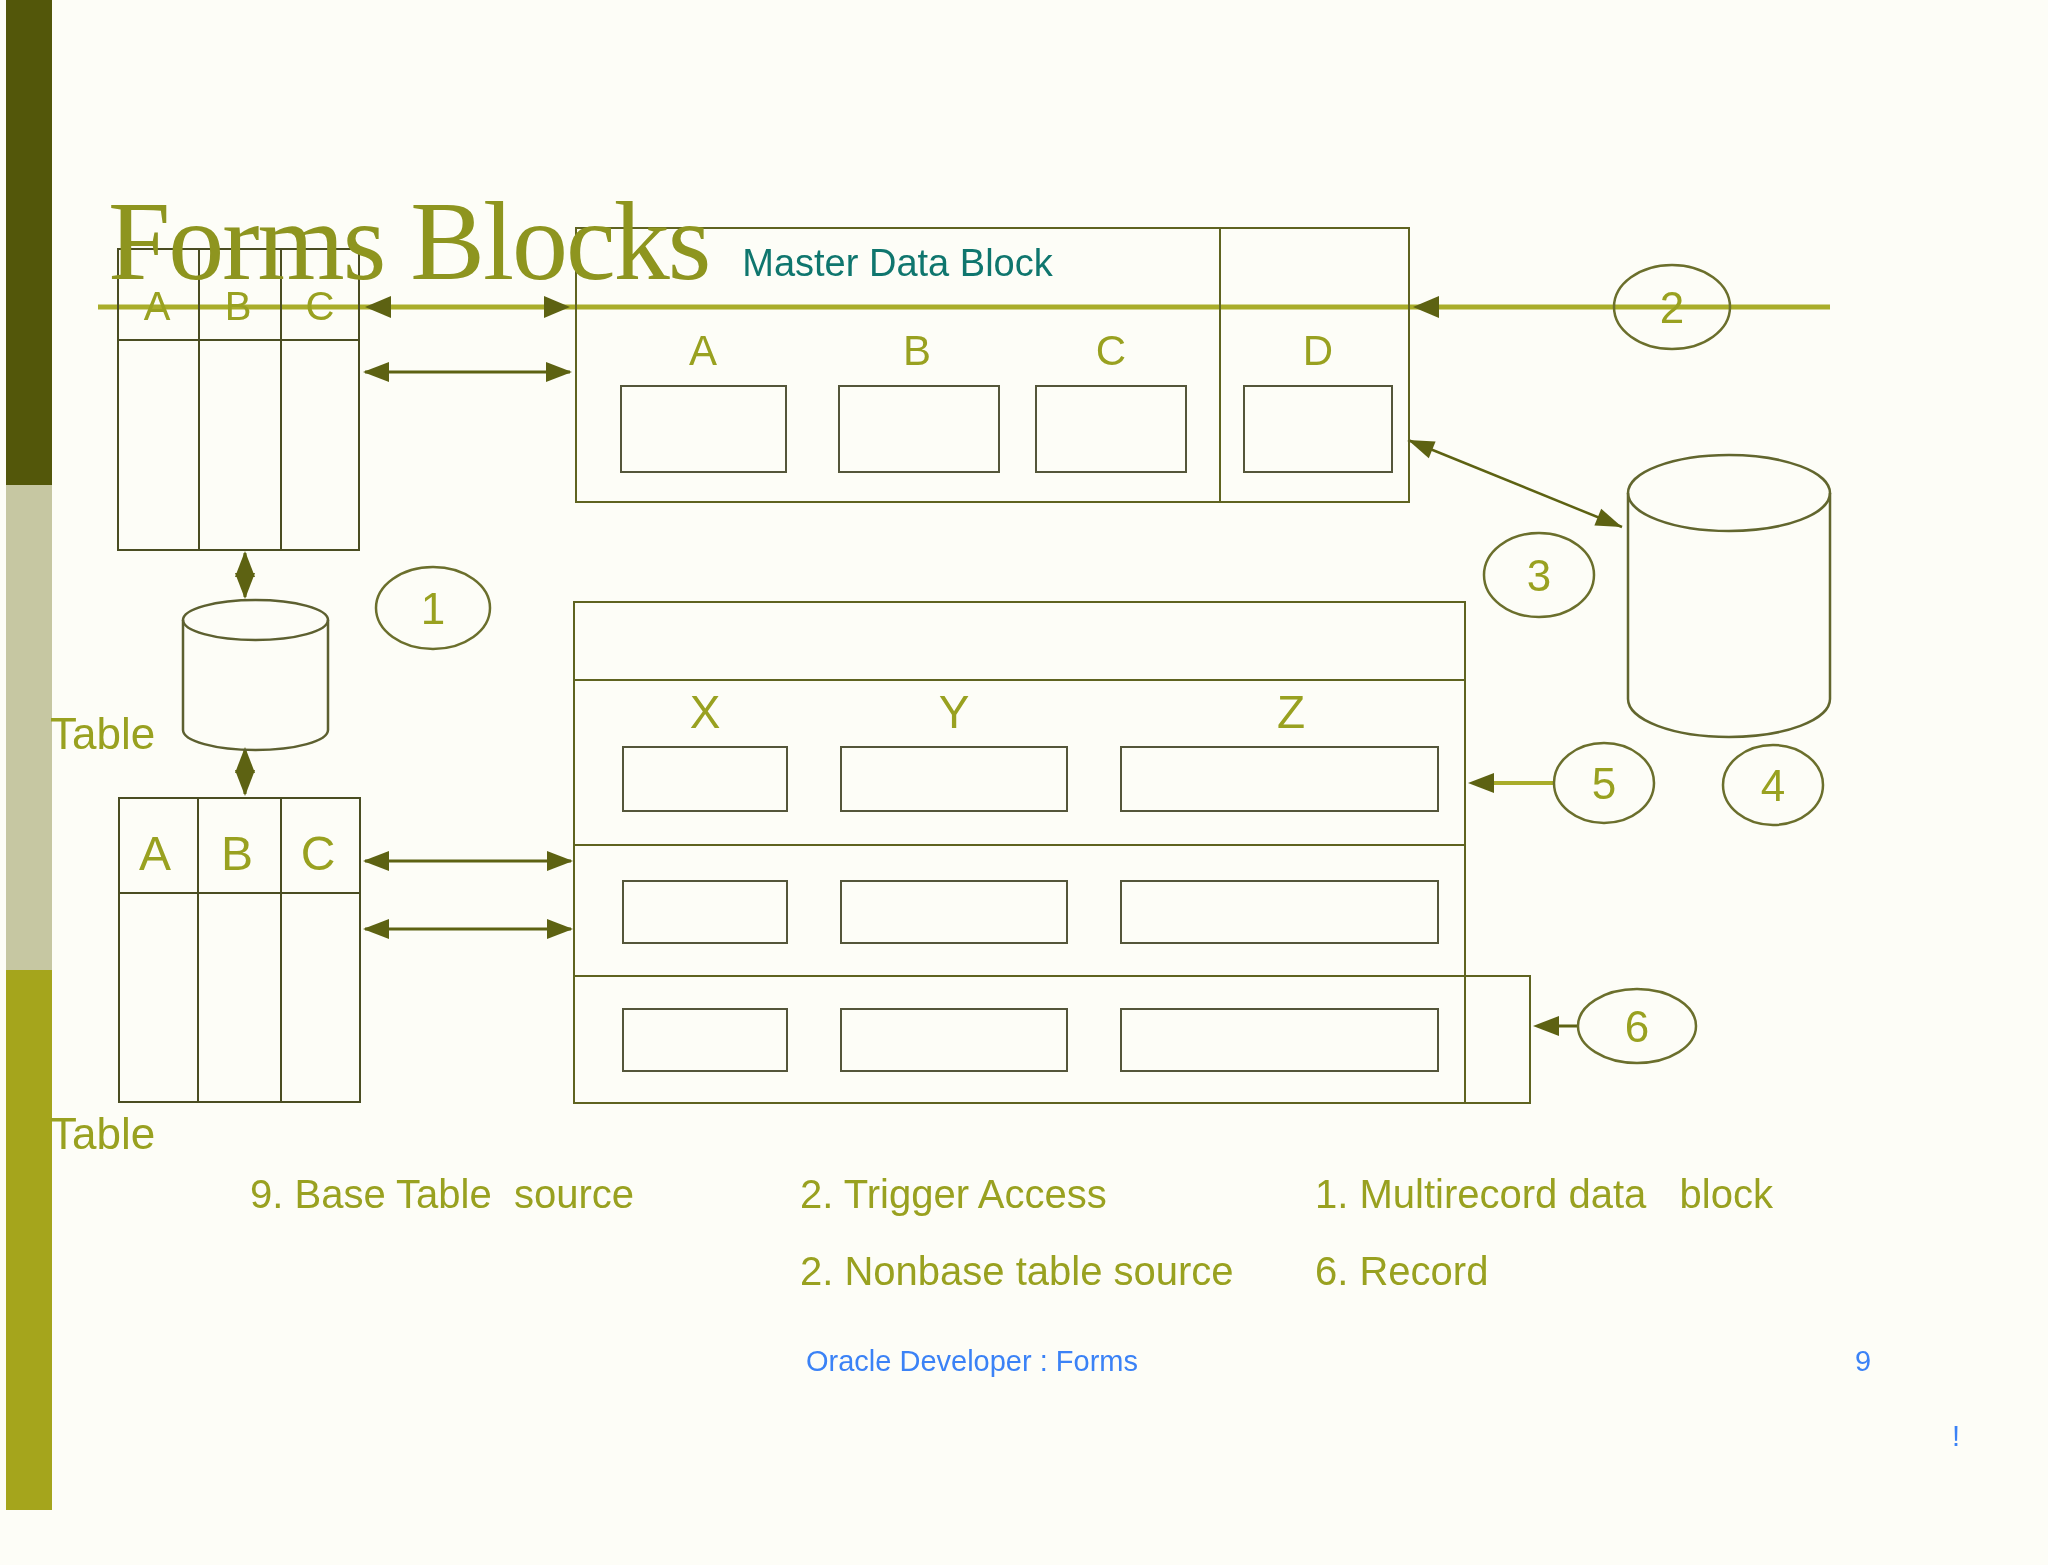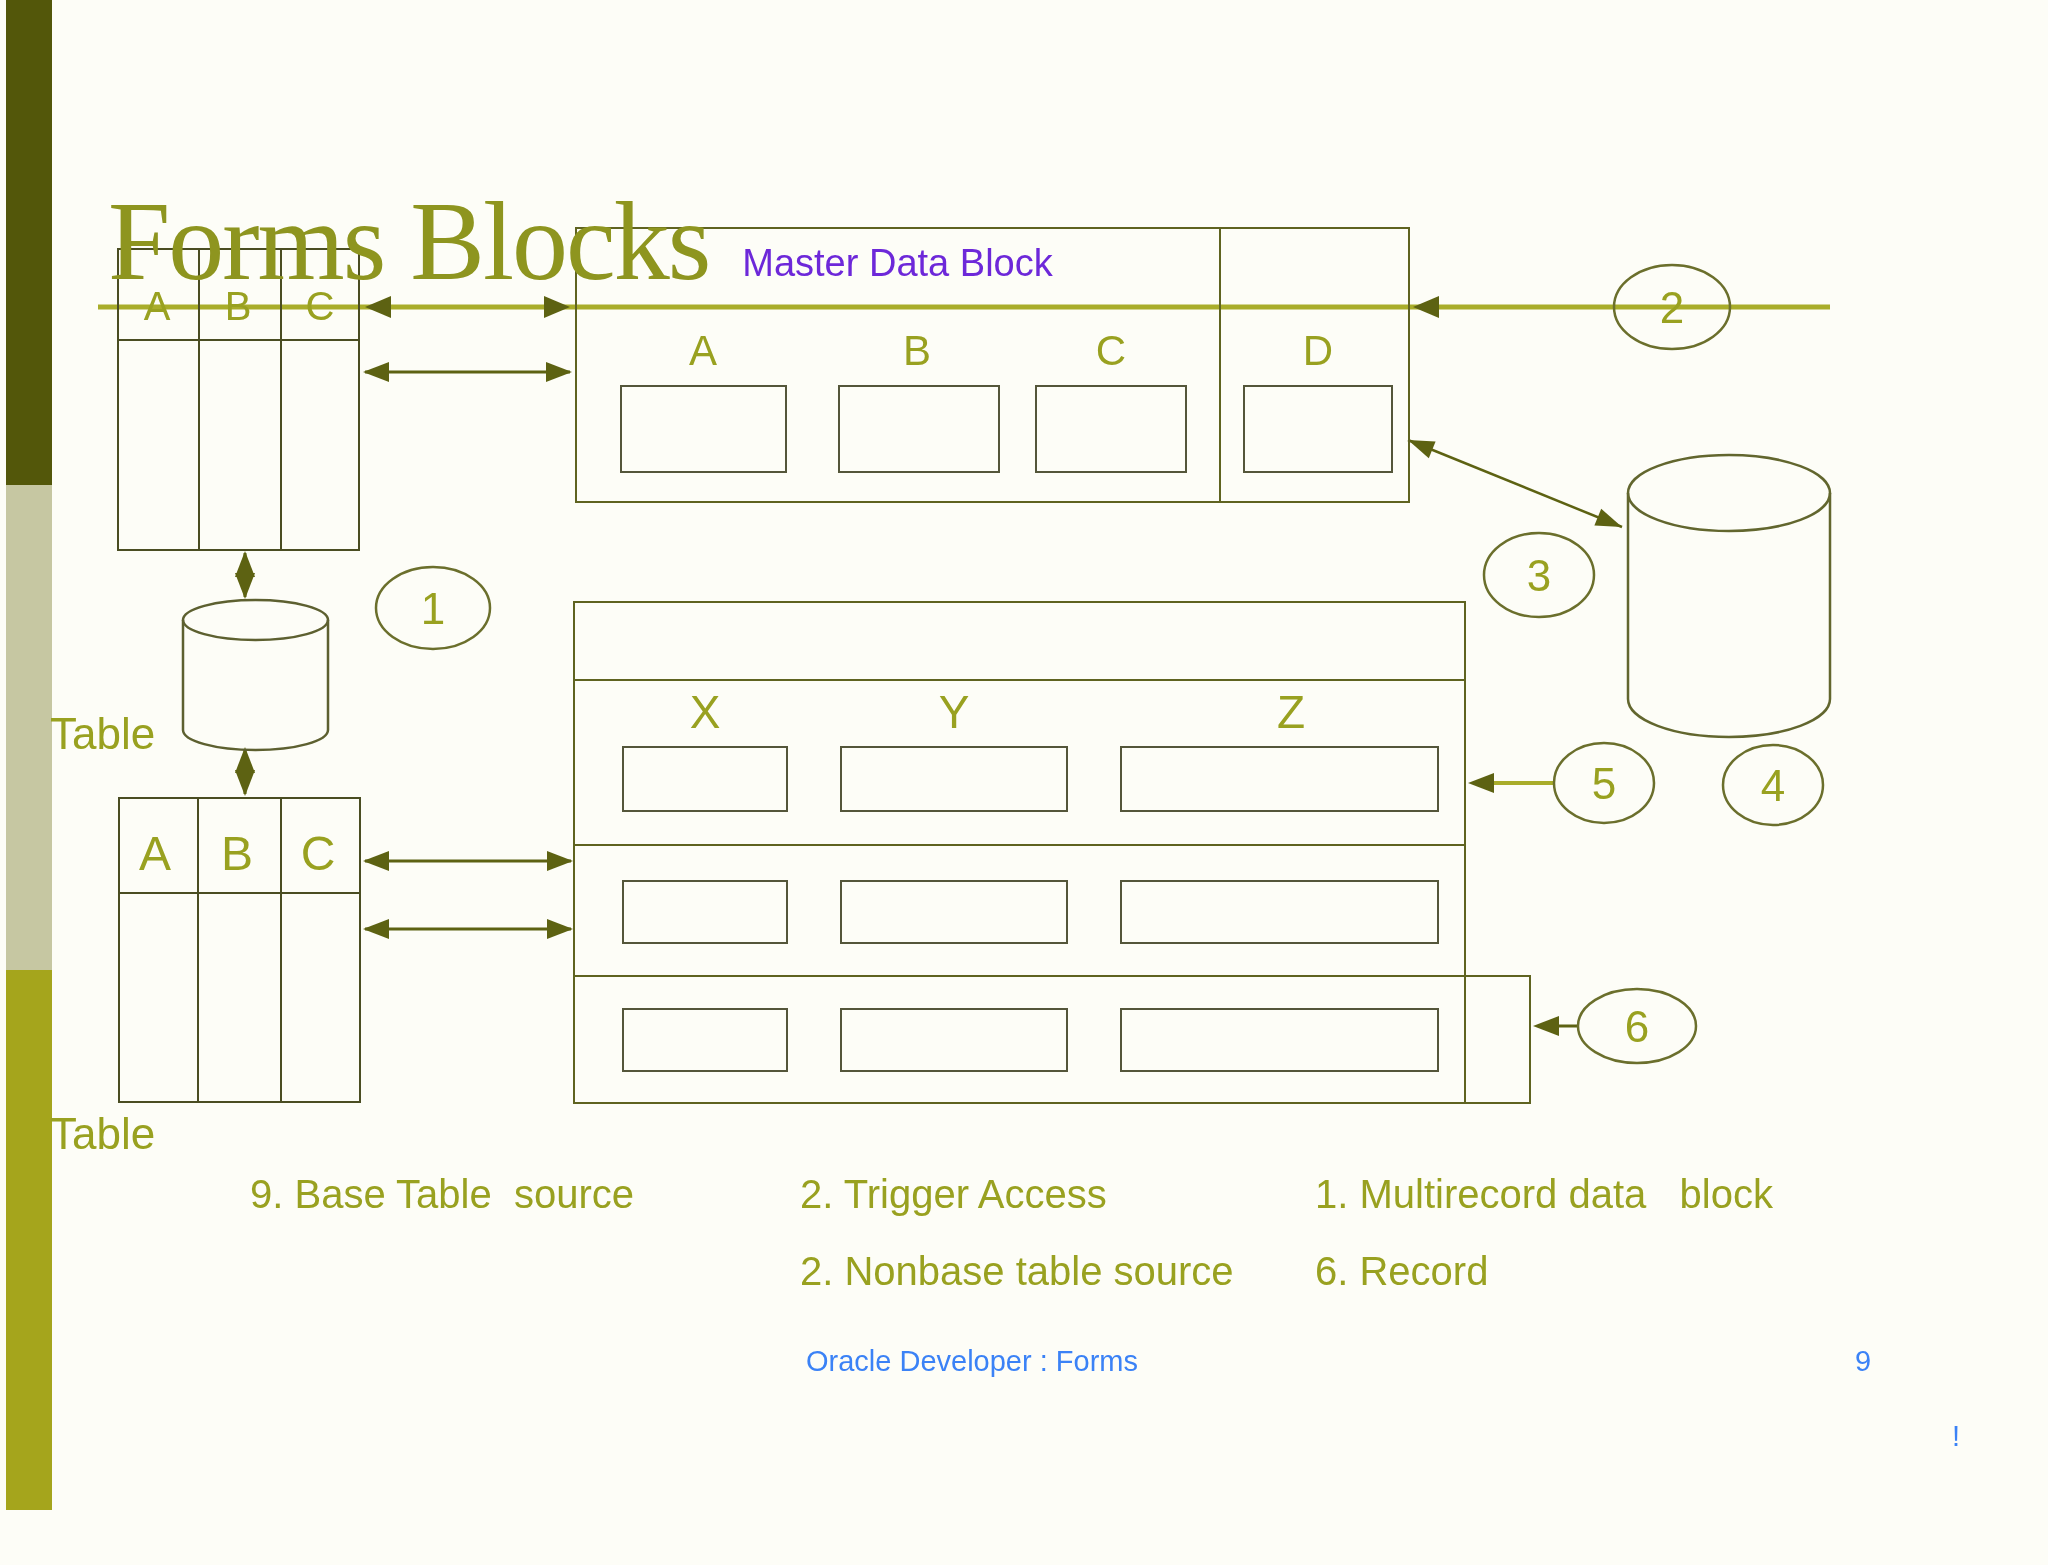--- a/index.html
+++ b/index.html
@@ -16,21 +16,21 @@
   .box{position:absolute;border:2px solid #5f6320;background:transparent;z-index:2;box-sizing:border-box;}
   .tbl{position:absolute;border:2px solid #4a4d22;background:transparent;z-index:2;box-sizing:border-box;}
   .fieldbox{position:absolute;border:2px solid #54563a;background:transparent;z-index:3;box-sizing:border-box;}
   .hline{position:absolute;height:2px;background:#5f6320;z-index:2;}
   .vline{position:absolute;width:2px;background:#5f6320;z-index:2;}
   .tline{position:absolute;background:#4a4d22;z-index:2;}
   
   .txt{position:absolute;color:#99a120;z-index:5;line-height:1.1;white-space:pre;}
   .title{left:108px;top:180px;font-family:"Liberation Serif",serif;font-size:112px;
          color:#8e951f;letter-spacing:-2px;z-index:6;}
-  .blockhdr{font-size:38px;text-align:center;color:#6d28d9;}
+  .blockhdr{font-size:38px;text-align:center;color:#0f766e;}
   .colletter{font-size:42px;width:80px;text-align:center;}
   .callout-num{position:absolute;width:48px;text-align:center;font-size:44px;color:#99a120;z-index:5;}
   .legend{font-size:40px;}
   .footer{position:absolute;color:#3b82f6;font-size:29px;z-index:5;font-family:"Liberation Sans",sans-serif;}
 </style>
 </head>
 <body>
 
 <div class="slide">
 

